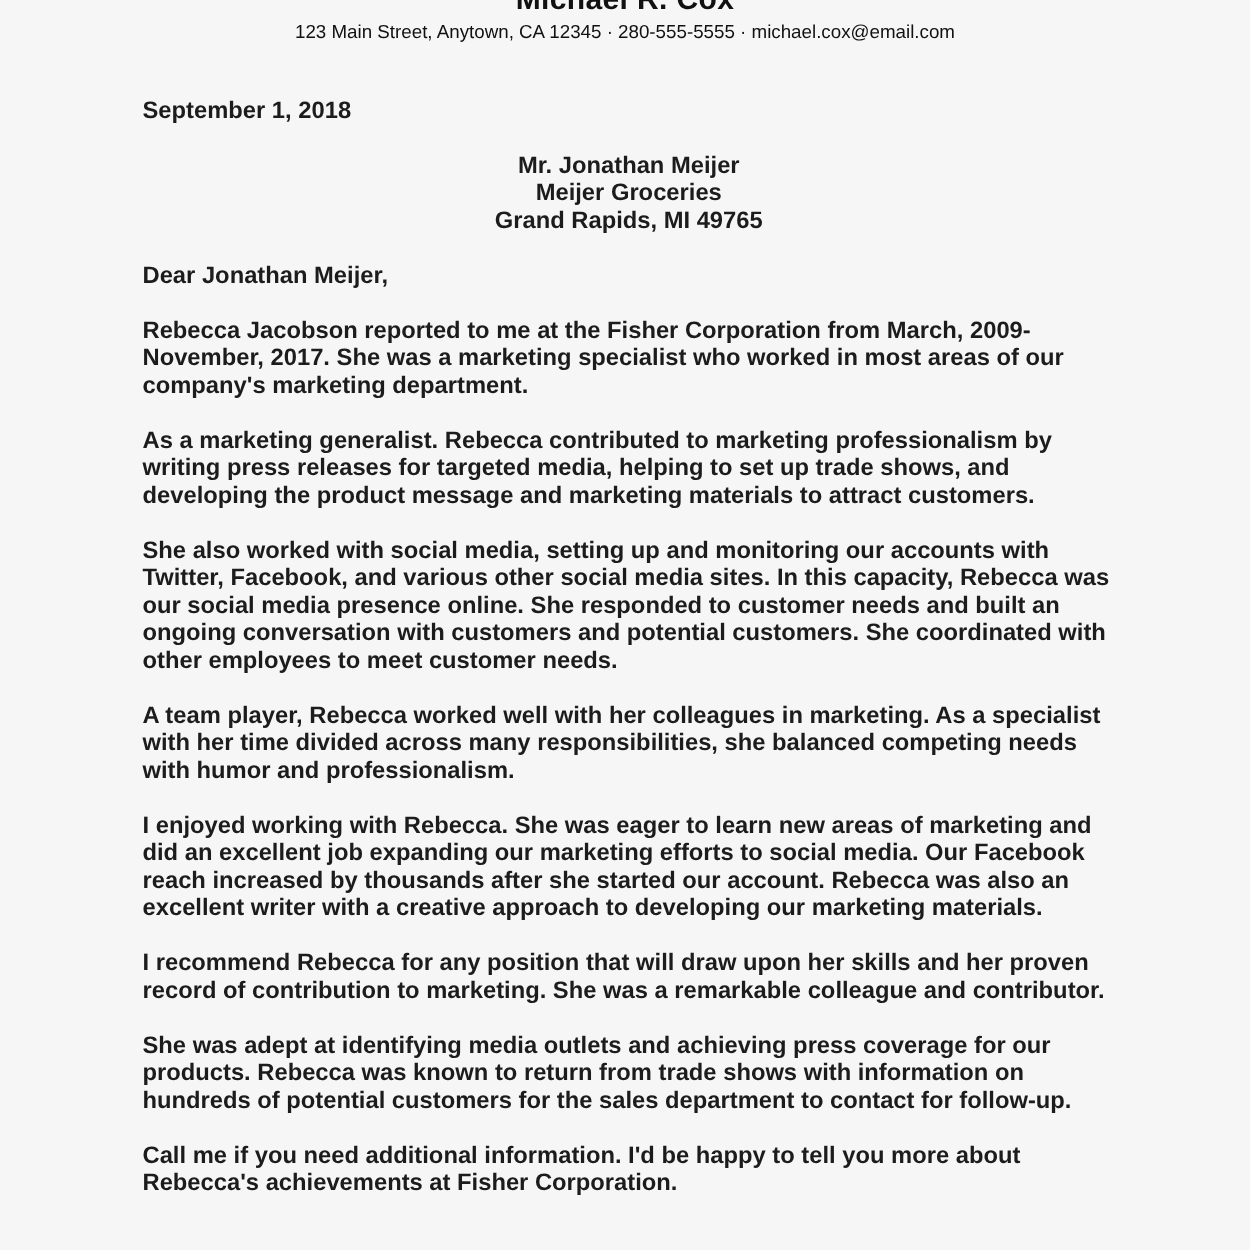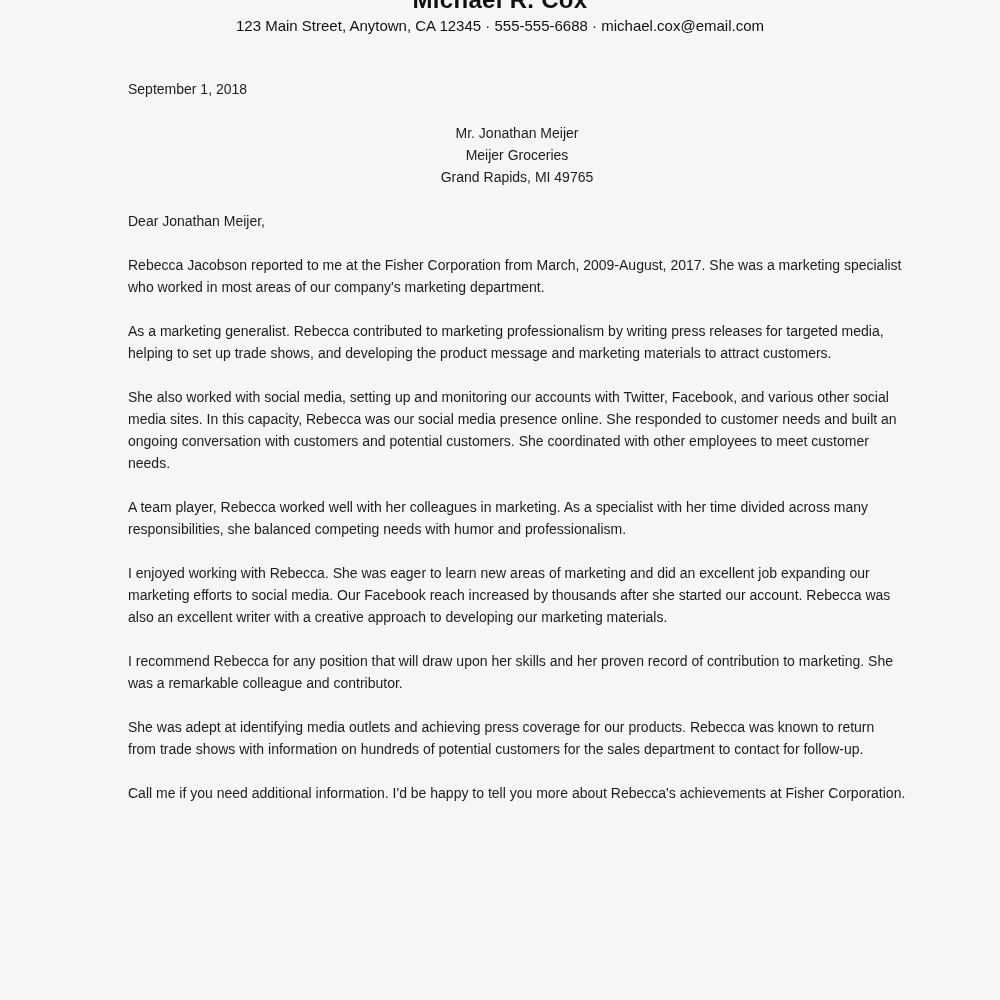--- a/index.html
+++ b/index.html
@@ -33,25 +33,26 @@
     color: #111;
   }
   .letterhead-contact {
     font-size: 15px;
     line-height: 20px;
     margin-top: 3px;
     color: #111;
   }
   .letter-body {
     position: absolute;
-    left: 128px;
+    left: 114px;
     top: 78px;
     width: 778px;
-    font-size: 14px;
+    font-size: 19px;
     line-height: 22px;
+    font-weight: bold;
   }
   .date-line {
     margin: 0 0 22px 0;
   }
   .recipient-block {
     margin: 0 0 22px 0;
   }
   .recipient-block div {
     line-height: 22px;
     text-align: center;
@@ -66,36 +67,36 @@
     margin: 0;
   }
 </style>
 </head>
 <body>
 
 <div class="page">
 
   <header class="letterhead">
     <h1 class="letterhead-name">Michael R. Cox</h1>
-    <div class="letterhead-contact">123 Main Street, Anytown, CA 12345 · 555-555-6688 · michael.cox@email.com</div>
+    <div class="letterhead-contact">123 Main Street, Anytown, CA 12345 · 280-555-5555 · michael.cox@email.com</div>
   </header>
 
   <main class="letter-body">
 
     <div class="date-line">September 1, 2018</div>
 
     <div class="recipient-block">
       <div>Mr. Jonathan Meijer</div>
       <div>Meijer Groceries</div>
       <div>Grand Rapids, MI 49765</div>
     </div>
 
     <div class="salutation">Dear Jonathan Meijer,</div>
 
-    <p class="para">Rebecca Jacobson reported to me at the Fisher Corporation from March, 2009-August, 2017. She was a marketing specialist who worked in most areas of our company's marketing department.</p>
+    <p class="para">Rebecca Jacobson reported to me at the Fisher Corporation from March, 2009-November, 2017. She was a marketing specialist who worked in most areas of our company's marketing department.</p>
     <p class="para">As a marketing generalist. Rebecca contributed to marketing professionalism by writing press releases for targeted media, helping to set up trade shows, and developing the product message and marketing materials to attract customers.</p>
     <p class="para">She also worked with social media, setting up and monitoring our accounts with Twitter, Facebook, and various other social media sites. In this capacity, Rebecca was our social media presence online. She responded to customer needs and built an ongoing conversation with customers and potential customers. She coordinated with other employees to meet customer needs.</p>
     <p class="para">A team player, Rebecca worked well with her colleagues in marketing. As a specialist with her time divided across many responsibilities, she balanced competing needs with humor and professionalism.</p>
     <p class="para">I enjoyed working with Rebecca. She was eager to learn new areas of marketing and did an excellent job expanding our marketing efforts to social media. Our Facebook reach increased by thousands after she started our account. Rebecca was also an excellent writer with a creative approach to developing our marketing materials.</p>
     <p class="para">I recommend Rebecca for any position that will draw upon her skills and her proven record of contribution to marketing. She was a remarkable colleague and contributor.</p>
     <p class="para">She was adept at identifying media outlets and achieving press coverage for our products. Rebecca was known to return from trade shows with information on hundreds of potential customers for the sales department to contact for follow-up.</p>
     <p class="para">Call me if you need additional information. I'd be happy to tell you more about Rebecca's achievements at Fisher Corporation.</p>
 
 
   </main>

